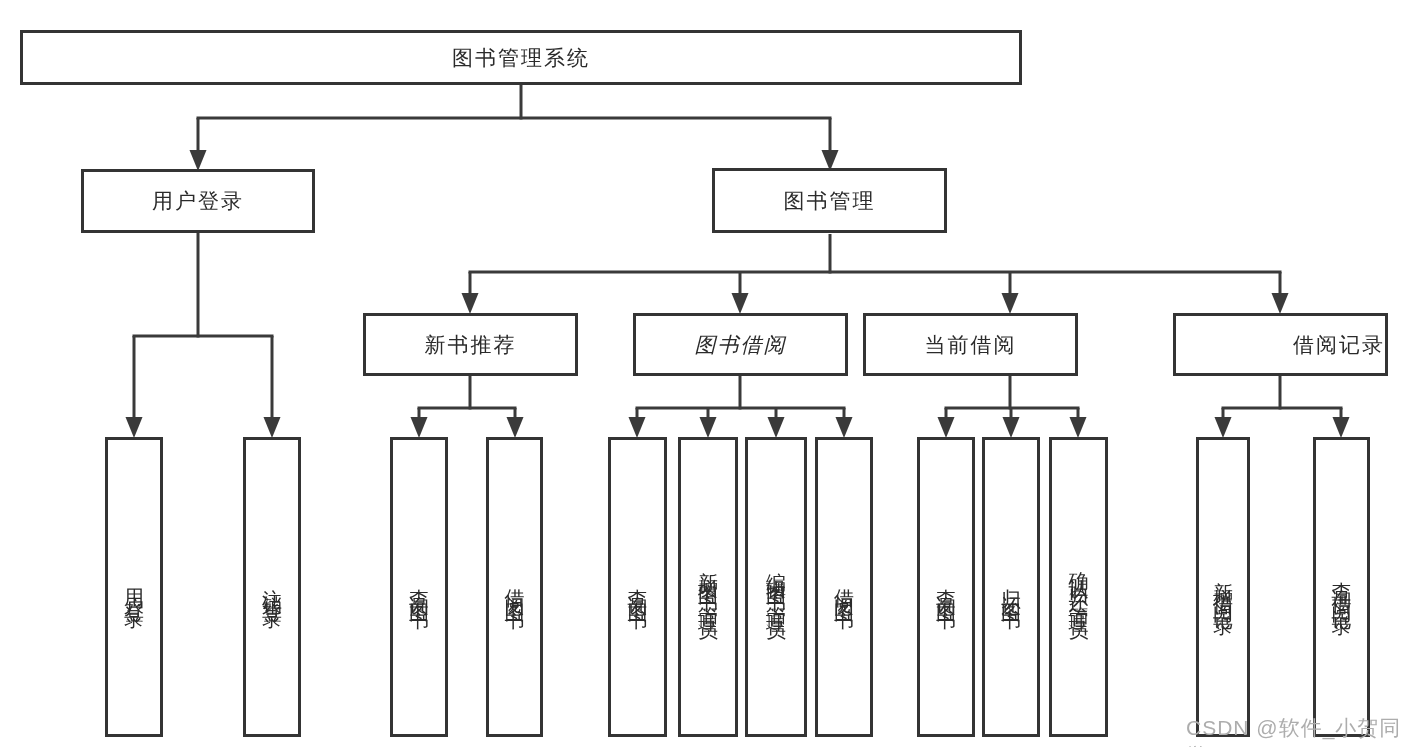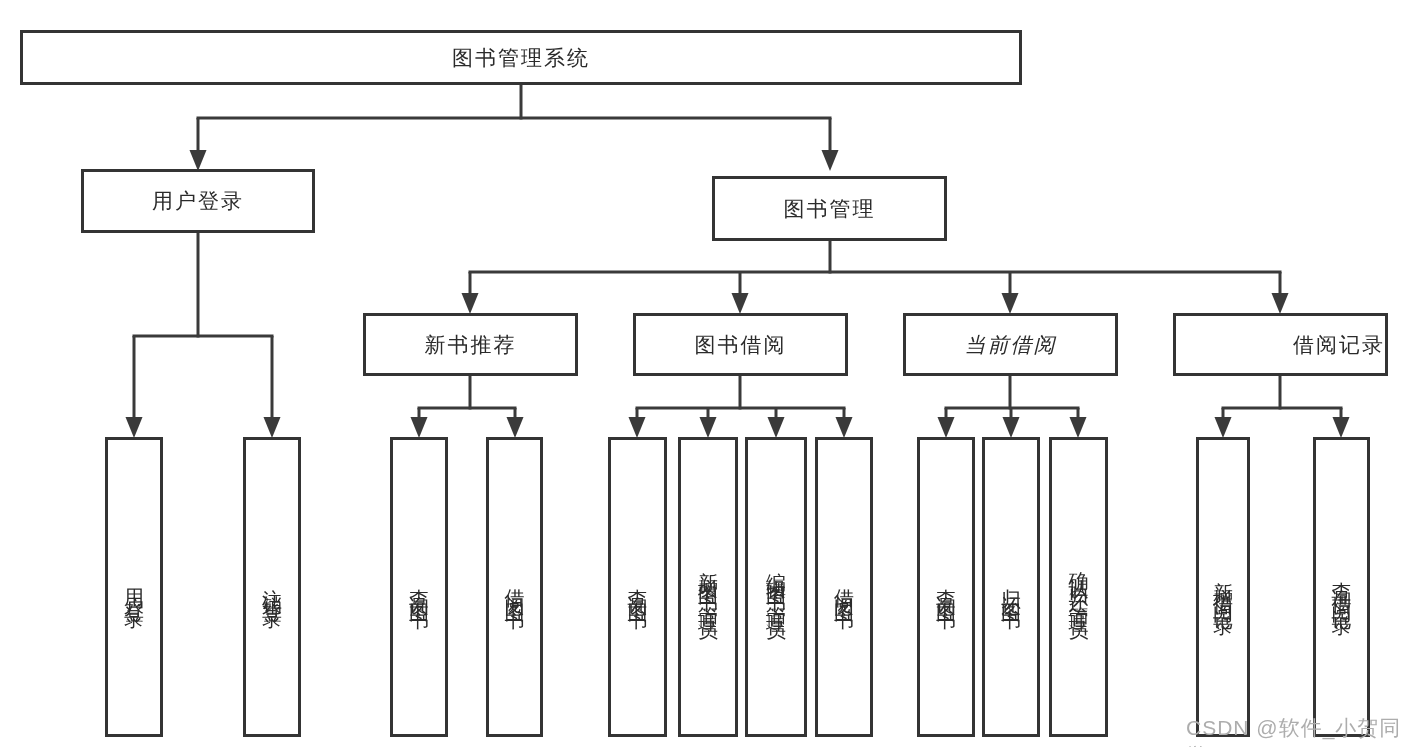--- a/index.html
+++ b/index.html
@@ -107,31 +107,31 @@
     <polygon points="1332.5,417 1349.5,417 1341,438"></polygon>
   </svg>
 
   <div class="hbox" style="left:20px;top:30px;width:1002px;height:55px;">
     <span>图书管理系统</span>
   </div>
 
   <div class="hbox" style="left:81px;top:169px;width:234px;height:64px;">
     <span>用户登录</span>
   </div>
-  <div class="hbox" style="left:712px;top:176px;width:235px;height:65px;">
+  <div class="hbox" style="left:712px;top:168px;width:235px;height:65px;">
     <span>图书管理</span>
   </div>
 
   <div class="hbox" style="left:363px;top:313px;width:215px;height:63px;">
     <span>新书推荐</span>
   </div>
-  <div class="hbox" style="left:633px;top:313px;width:215px;height:63px;">
+  <div class="hbox" style="left:633px;top:313px;width:215px;height:63px;font-style:italic;">
     <span>图书借阅</span>
   </div>
-  <div class="hbox" style="left:903px;top:313px;width:215px;height:63px;font-style:italic;">
+  <div class="hbox" style="left:863px;top:313px;width:215px;height:63px;">
     <span>当前借阅</span>
   </div>
   <div class="hbox" style="left:1173px;top:313px;width:215px;height:63px;justify-content:flex-end;">
     <span>借阅记录</span>
   </div>
 
   <div class="vbox" style="left:105px;width:58px;">
     <span class="vlabel">用户登录</span>
   </div>
   <div class="vbox" style="left:243px;width:58px;">

